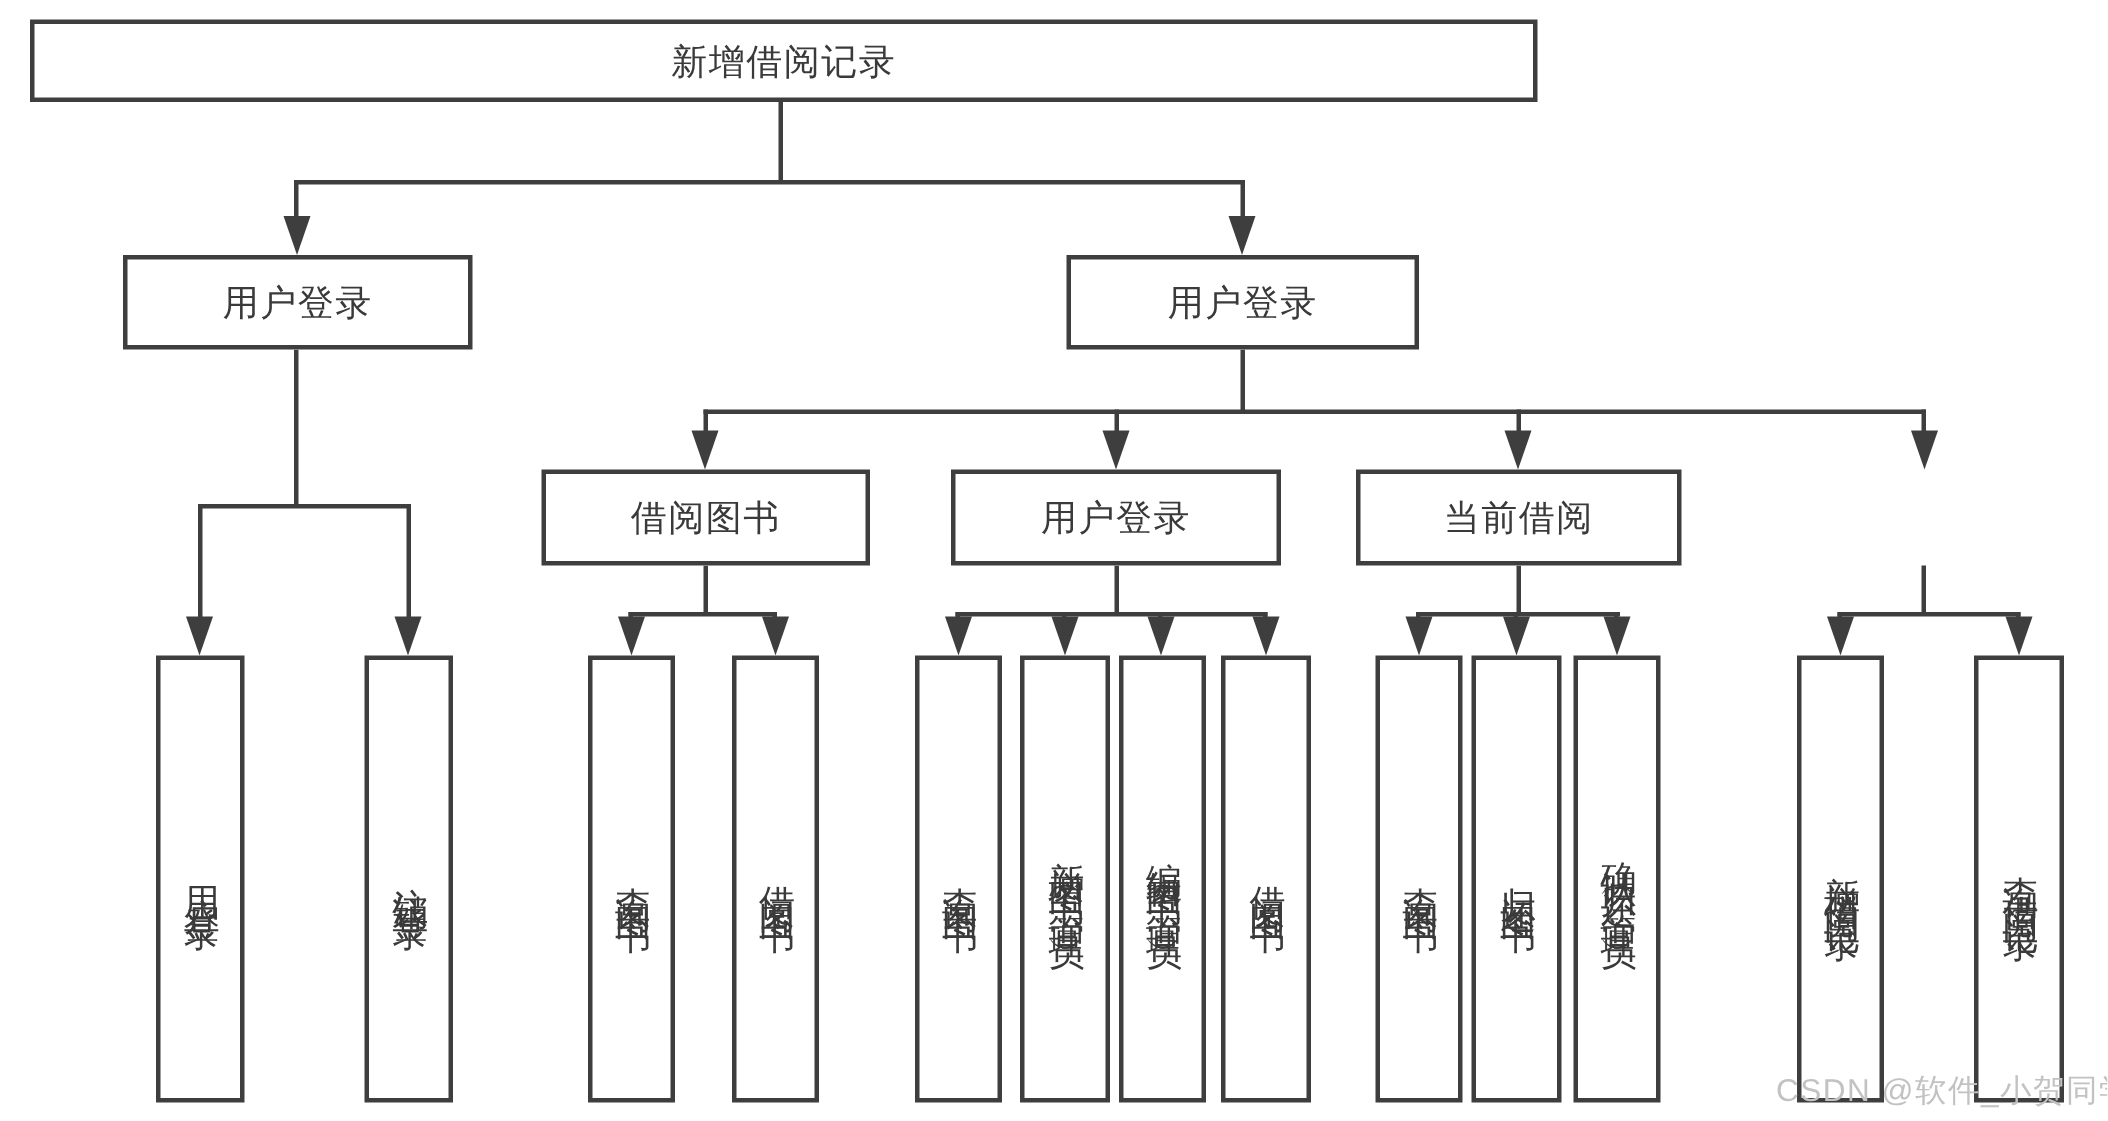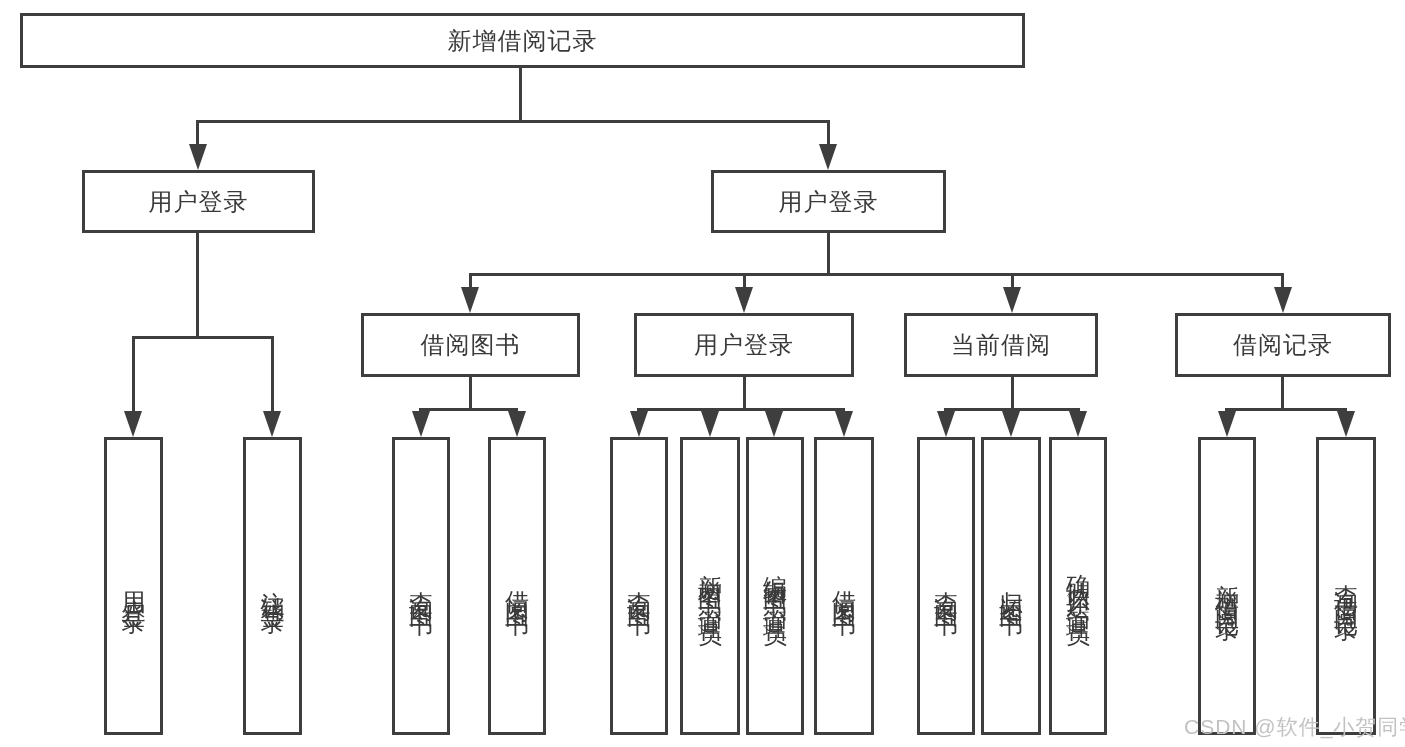--- a/index.html
+++ b/index.html
@@ -111,25 +111,22 @@
   <div class="arrow" style="left:1003px; top:287px;"></div>
   <div class="vline" style="left:1281px; top:273px; height:16px;"></div>
   <div class="arrow" style="left:1274px; top:287px;"></div>
 
   <div class="box" style="left:361px; top:313px; width:219px; height:64px;">
     <span class="h-label">借阅图书</span>
   </div>
   <div class="box" style="left:634px; top:313px; width:220px; height:64px;">
     <span class="h-label">用户登录</span>
   </div>
-  <div class="box" style="left:904px; top:313px; width:194px; height:64px;">
+  <div class="box" style="left:904px; top:313px; width:217px; height:64px;">
     <span class="h-label">当前借阅</span>
-  </div>
-  <div class="box" style="left:1175px; top:313px; width:216px; height:64px;">
-    <span class="h-label">借阅记录</span>
   </div>
 
   <div class="vline" style="left:469px; top:377px; height:33px;"></div>
   <div class="hline" style="left:419px; top:408px; width:99px;"></div>
   <div class="vline" style="left:419px; top:408px; height:6px;"></div>
   <div class="arrow" style="left:412px; top:411px;"></div>
   <div class="vline" style="left:515px; top:408px; height:6px;"></div>
   <div class="arrow" style="left:508px; top:411px;"></div>
 
   <div class="vline" style="left:743px; top:377px; height:33px;"></div>

